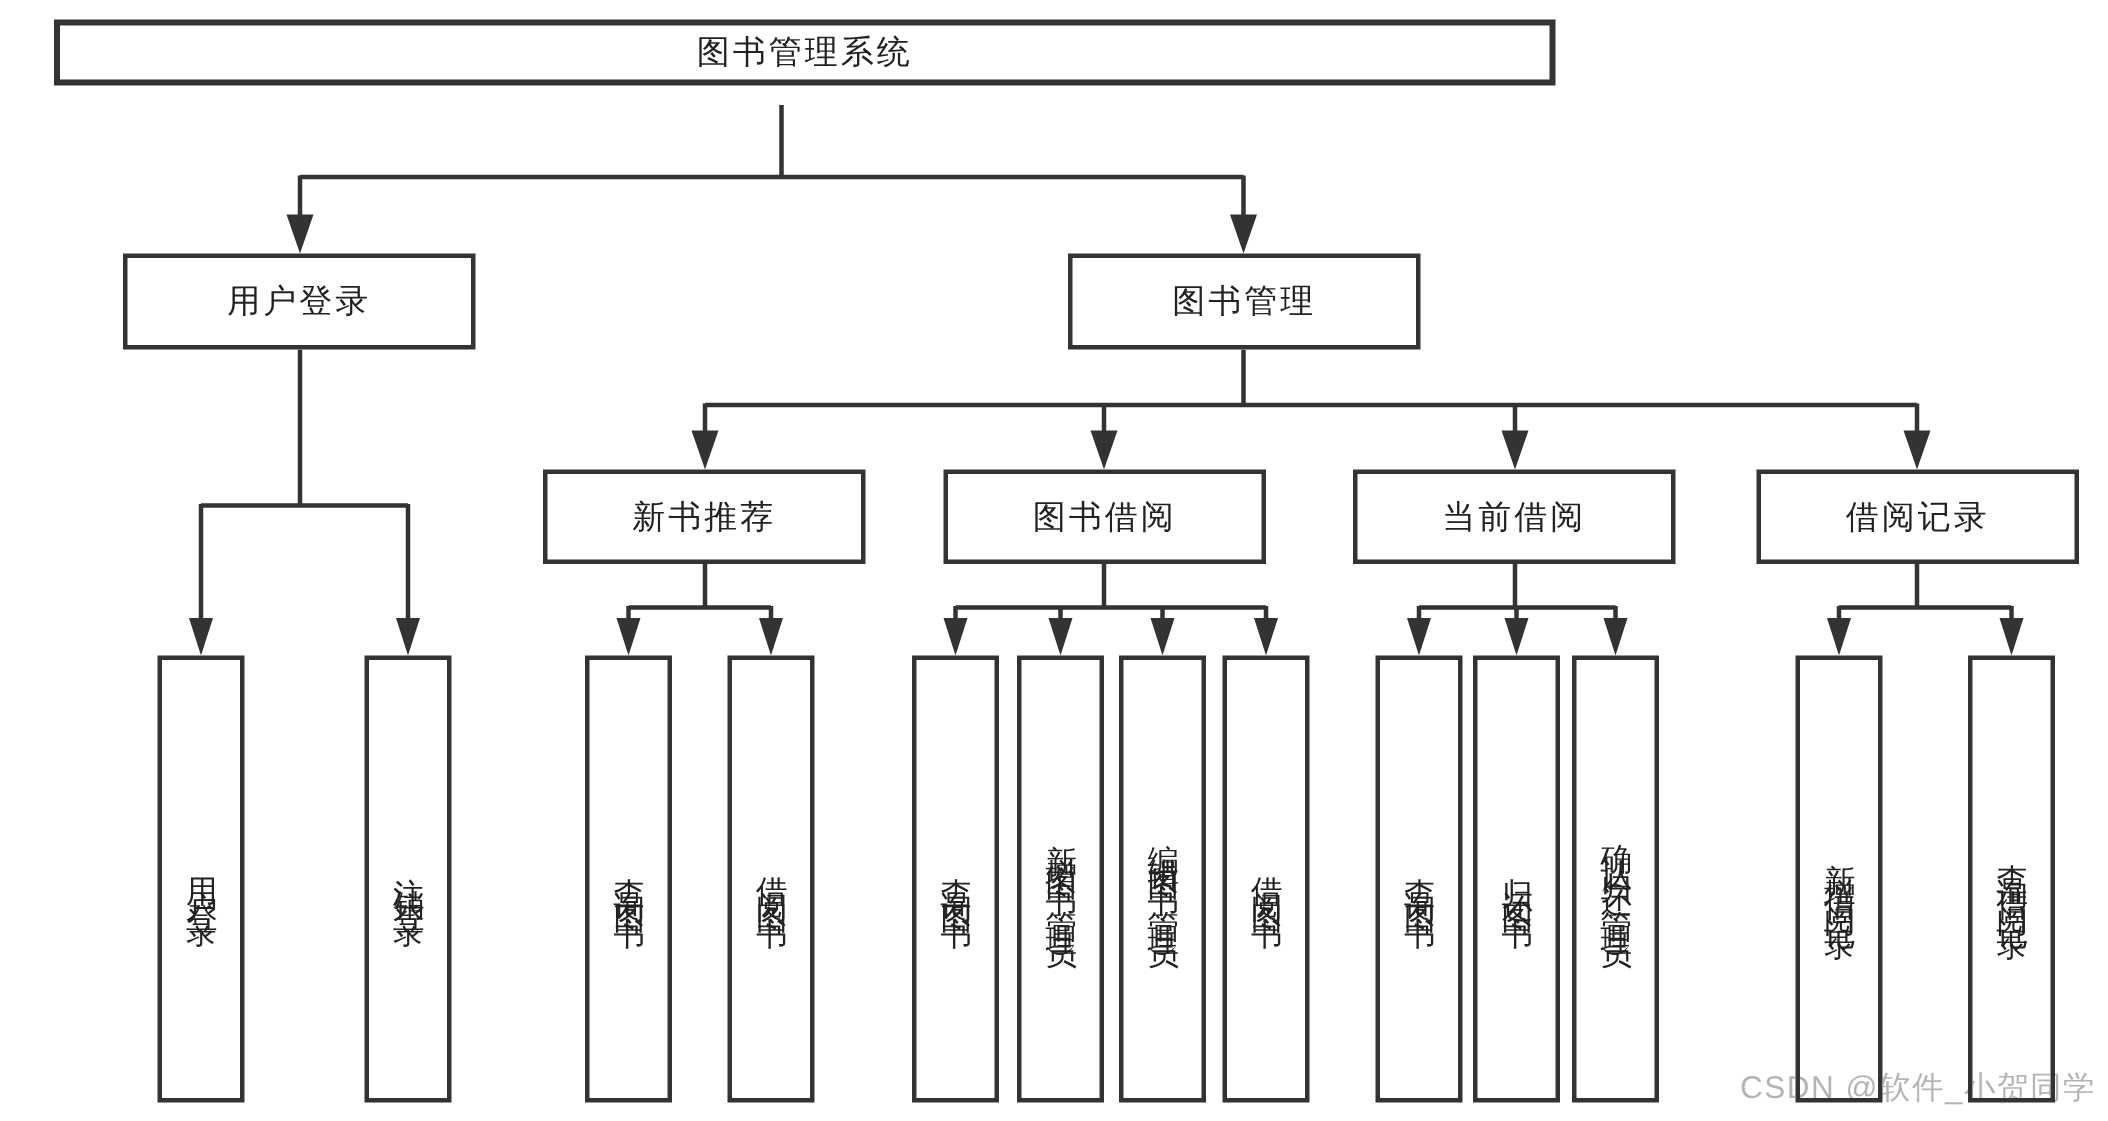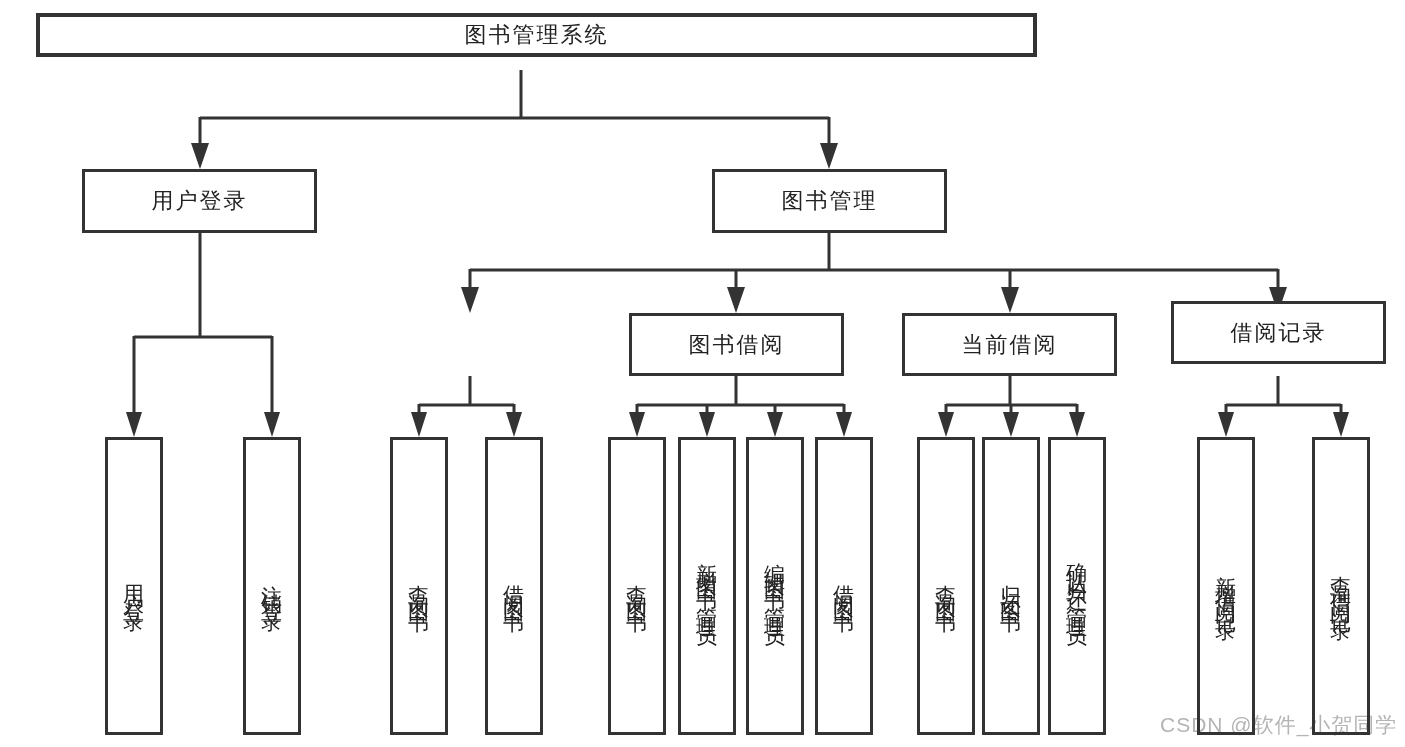--- a/index.html
+++ b/index.html
@@ -76,21 +76,21 @@
     white-space: nowrap;
   }
 
   
   .n-root   { left: 36px;   top: 13px;  width: 1001px; height: 44px; }
   .n-login  { left: 82px;   top: 169px; width: 235px;  height: 64px; }
   .n-mgmt   { left: 712px;  top: 169px; width: 235px;  height: 64px; font-family: Liberation Mono, monospace; }
   .n-newrec { left: 362px;  top: 313px; width: 215px;  height: 63px; }
   .n-borrow { left: 629px;  top: 313px; width: 215px;  height: 63px; }
   .n-curr   { left: 902px;  top: 313px; width: 215px;  height: 63px; }
-  .n-record { left: 1171px; top: 301px; width: 215px;  height: 63px; }
+  .n-record { left: 1171px; top: 313px; width: 215px;  height: 63px; }
 
   .l-1  { left: 105px;  }
   .l-2  { left: 243px;  }
   .l-3  { left: 390px;  }
   .l-4  { left: 485px;  }
   .l-5  { left: 608px;  }
   .l-6  { left: 678px;  }
   .l-7  { left: 746px;  }
   .l-8  { left: 815px;  }
   .l-9  { left: 917px;  }
@@ -127,20 +127,23 @@
     <span>图书管理系统</span>
   </div>
 
   <div class="node n-login">
     <span>用户登录</span>
   </div>
   <div class="node n-mgmt">
     <span>图书管理</span>
   </div>
 
+  <div class="node n-newrec">
+    <span>新书推荐</span>
+  </div>
   <div class="node n-curr">
     <span>当前借阅</span>
   </div>
   <div class="node n-borrow">
     <span>图书借阅</span>
   </div>
   <div class="node n-record">
     <span>借阅记录</span>
   </div>
 

